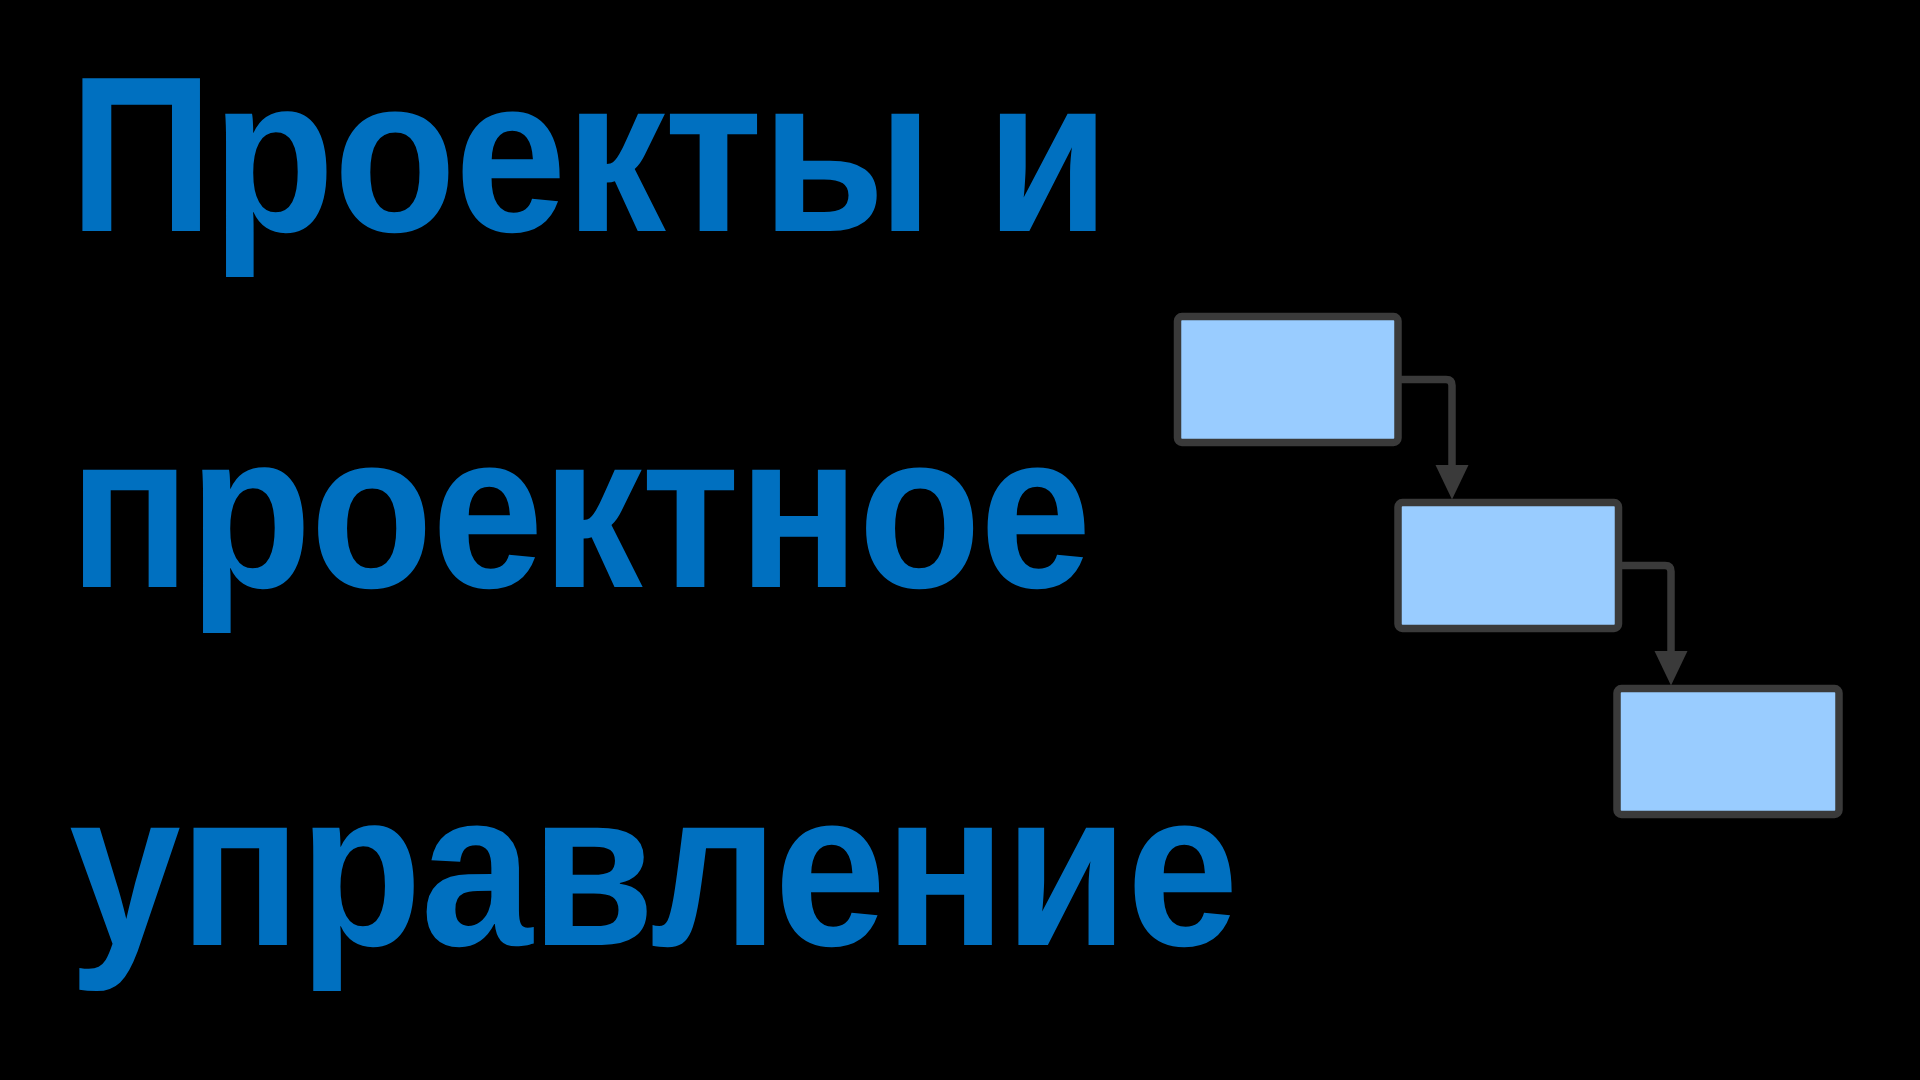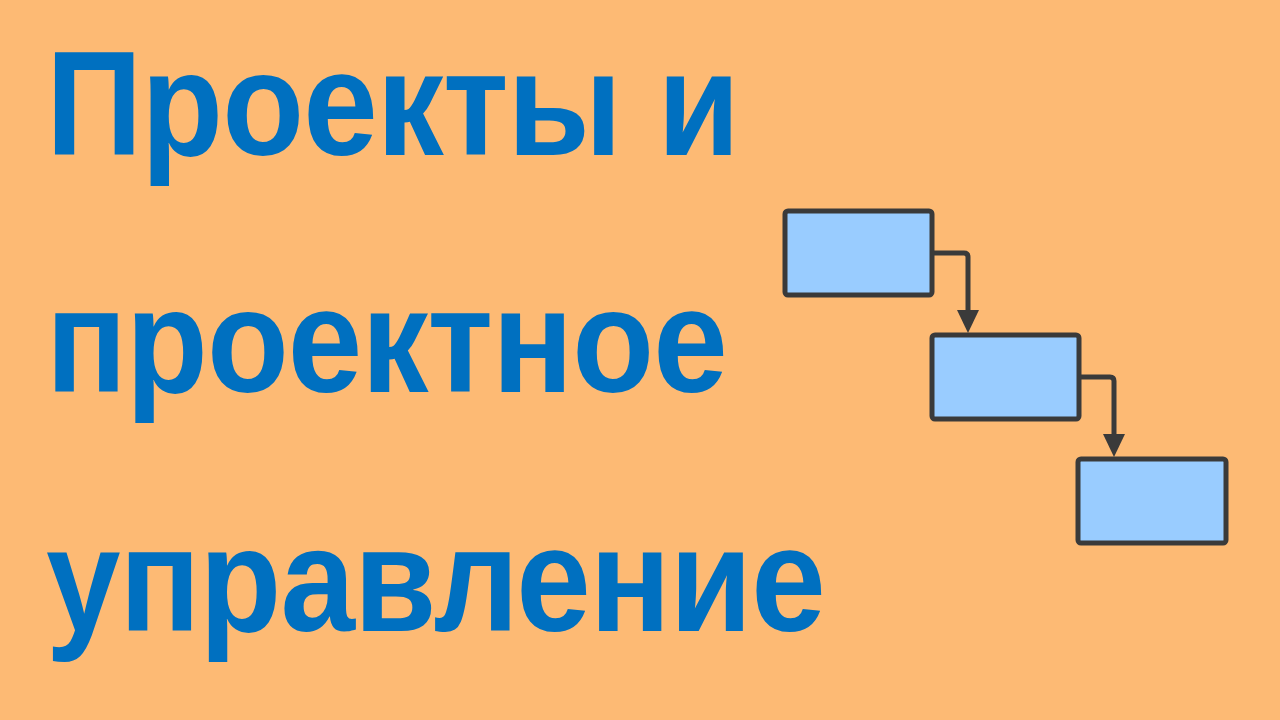--- a/index.html
+++ b/index.html
@@ -7,21 +7,21 @@
       padding: 0;
       width: 1280px;
       height: 720px;
       background: #ffffff;
       overflow: hidden;
     }
     .stage {
       position: relative;
       width: 1280px;
       height: 720px;
-      background: #fdba74;
+      background: #000000;
     }
     .title-line {
       position: absolute;
       left: 46px;
       margin: 0;
       font-family: "Liberation Sans", sans-serif;
       font-weight: bold;
       font-size: 148px;
       line-height: 1;
       color: #0070C0;

